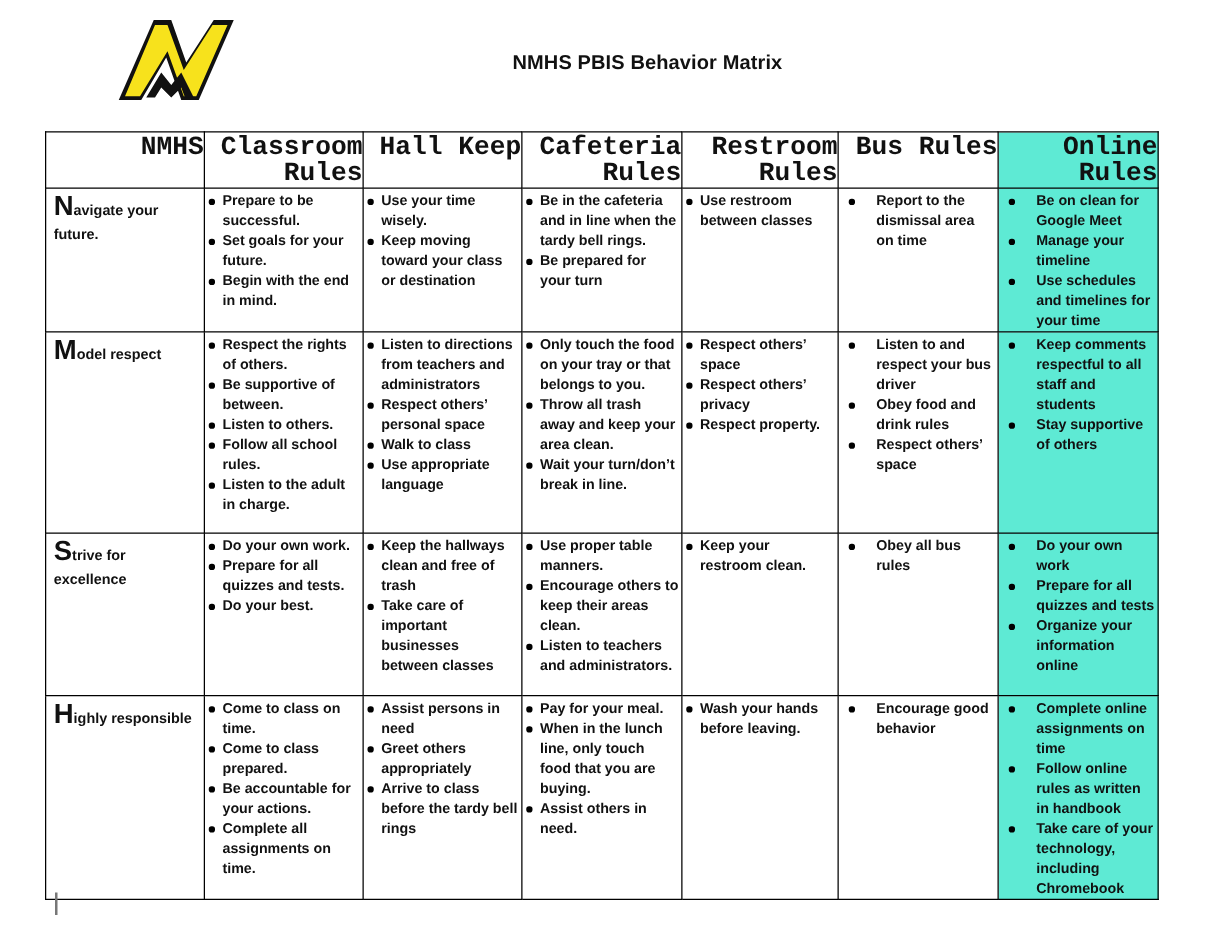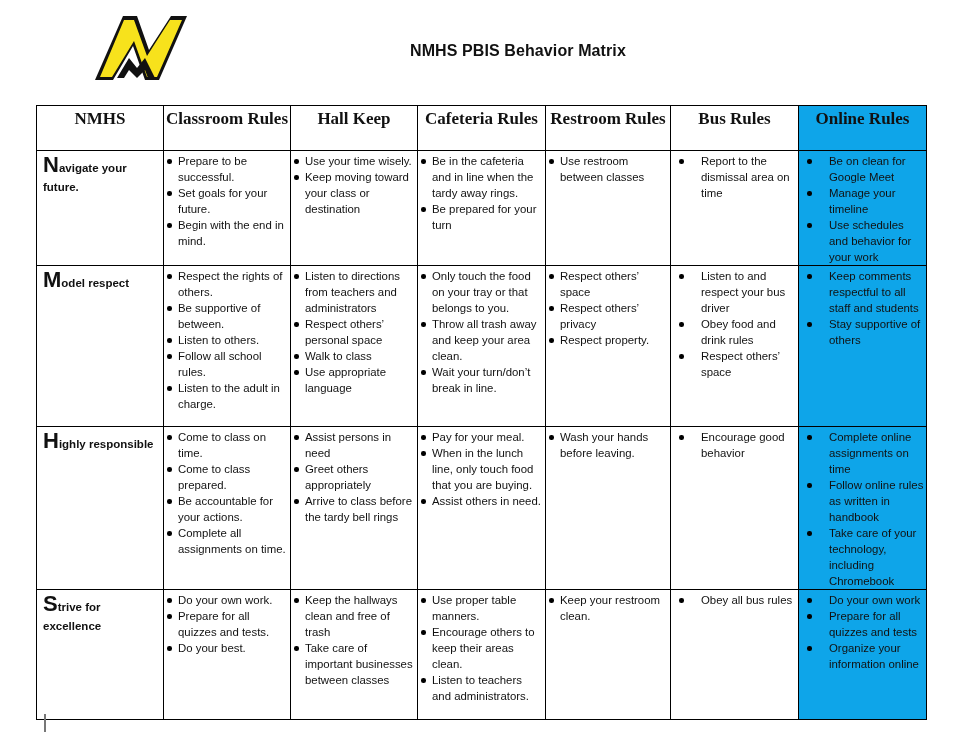--- a/index.html
+++ b/index.html
@@ -4,34 +4,34 @@
   <style>
     html, body { margin: 0; padding: 0; background: #ffffff; }
     body { width: 965px; height: 748px; position: relative; overflow: hidden;
            font-family: "DejaVu Sans", sans-serif; color: #111; }
     .logo { position: absolute; left: 93px; top: 14px; width: 96px; height: 70px; }
     .title { position: absolute; left: 410px; top: 42px; font-size: 16px; font-weight: bold;
              font-family: "Liberation Sans", sans-serif; letter-spacing: 0.1px; }
     table.matrix { position: absolute; left: 36px; top: 105px; width: 890px;
                    border-collapse: collapse; table-layout: fixed; }
     table.matrix td, table.matrix th { border: 1.5px solid #000; vertical-align: top; padding: 0; }
-    th { font-family: Liberation Serif, serif; font-weight: bold; font-size: 17px;
-         text-align: center; line-height: 21px; padding-top: 2px !important; height: 42px; }
-    th.online, td.online { background: #0ea5e9; }
+    th { font-family: Liberation Mono, monospace; font-weight: bold; font-size: 21px;
+         text-align: right; line-height: 21px; padding-top: 2px !important; height: 42px; }
+    th.online, td.online { background: #5eead4; }
     td.rowhead { padding: 4px 4px 0 6px !important; font-family: Liberation Sans, sans-serif;
                  font-weight: bold; font-size: 11.5px; line-height: 19px; }
     td.rowhead .big { font-size: 22px; line-height: 20px; }
     ul { margin: 0; padding: 0 2px 0 14px; list-style: none;
          font-family: "Liberation Sans", sans-serif; font-size: 11.4px; line-height: 16px; }
     li { position: relative; }
     li::before { content: ""; position: absolute; left: -11px; top: 6px; width: 4.5px; height: 4.5px;
                  background: #000; border-radius: 50%; }
     ul.wide { padding-left: 30px; }
     ul.wide li::before { left: -22px; }
-    td.cell { padding-top: 2px !important; }
+    td.cell { padding-top: 2px !important; font-weight: bold; }
     .cursor { position: absolute; left: 44px; top: 714px; width: 2px; height: 18px; background: #777; }
   </style>
 </head>
 <body>
 
 <div class="logo">
   <svg width="96" height="70" viewBox="0 0 96 70">
     <polygon points="2,66 30,2 44,2 56,36 78,2 94,2 66,66 52,66 40,32 20,66" fill="#111"></polygon>
     <polygon points="7,63 31,6 41,6 54,42 77,6 89,6 64,63 54,63 41,27 19,63" fill="#f7e21c"></polygon>
     <polygon points="24,64 36,44 44,54 52,44 62,64 55,64 52,56 44,64 36,56 31,64" fill="#111"></polygon>
@@ -71,39 +71,39 @@
           </ul>
         </td>
         <td class="cell">
           <ul>
             <li>Use your time wisely.</li>
             <li>Keep moving toward your class or destination</li>
           </ul>
         </td>
         <td class="cell">
           <ul>
-            <li>Be in the cafeteria and in line when the tardy away rings.</li>
+            <li>Be in the cafeteria and in line when the tardy bell rings.</li>
             <li>Be prepared for your turn</li>
           </ul>
         </td>
         <td class="cell">
           <ul>
             <li>Use restroom between classes</li>
           </ul>
         </td>
         <td class="cell">
           <ul class="wide">
             <li>Report to the dismissal area on time</li>
           </ul>
         </td>
         <td class="cell online">
           <ul class="wide">
             <li>Be on clean for Google Meet</li>
             <li>Manage your timeline</li>
-            <li>Use schedules and behavior for your work</li>
+            <li>Use schedules and timelines for your time</li>
           </ul>
         </td>
       </tr>
       <tr style="height: 161px;">
         <td class="rowhead"><span class="big">M</span><span>odel respect</span></td>
         <td class="cell">
           <ul>
             <li>Respect the rights of others.</li>
             <li>Be supportive of between.</li>
             <li>Listen to others.</li>
@@ -140,20 +140,60 @@
             <li>Respect others’ space</li>
           </ul>
         </td>
         <td class="cell online">
           <ul class="wide">
             <li>Keep comments respectful to all staff and students</li>
             <li>Stay supportive of others</li>
           </ul>
         </td>
       </tr>
+      <tr style="height: 130px;">
+        <td class="rowhead"><span class="big">S</span><span>trive for excellence</span></td>
+        <td class="cell">
+          <ul>
+            <li>Do your own work.</li>
+            <li>Prepare for all quizzes and tests.</li>
+            <li>Do your best.</li>
+          </ul>
+        </td>
+        <td class="cell">
+          <ul>
+            <li>Keep the hallways clean and free of trash</li>
+            <li>Take care of important businesses between classes</li>
+          </ul>
+        </td>
+        <td class="cell">
+          <ul>
+            <li>Use proper table manners.</li>
+            <li>Encourage others to keep their areas clean.</li>
+            <li>Listen to teachers and administrators.</li>
+          </ul>
+        </td>
+        <td class="cell">
+          <ul>
+            <li>Keep your restroom clean.</li>
+          </ul>
+        </td>
+        <td class="cell">
+          <ul class="wide">
+            <li>Obey all bus rules</li>
+          </ul>
+        </td>
+        <td class="cell online">
+          <ul class="wide">
+            <li>Do your own work</li>
+            <li>Prepare for all quizzes and tests</li>
+            <li>Organize your information online</li>
+          </ul>
+        </td>
+      </tr>
       <tr style="height: 161px;">
         <td class="rowhead"><span class="big">H</span><span>ighly responsible</span></td>
         <td class="cell">
           <ul>
             <li>Come to class on time.</li>
             <li>Come to class prepared.</li>
             <li>Be accountable for your actions.</li>
             <li>Complete all assignments on time.</li>
           </ul>
         </td>
@@ -182,56 +222,16 @@
           </ul>
         </td>
         <td class="cell online">
           <ul class="wide">
             <li>Complete online assignments on time</li>
             <li>Follow online rules as written in handbook</li>
             <li>Take care of your technology, including Chromebook</li>
           </ul>
         </td>
       </tr>
-      <tr style="height: 130px;">
-        <td class="rowhead"><span class="big">S</span><span>trive for excellence</span></td>
-        <td class="cell">
-          <ul>
-            <li>Do your own work.</li>
-            <li>Prepare for all quizzes and tests.</li>
-            <li>Do your best.</li>
-          </ul>
-        </td>
-        <td class="cell">
-          <ul>
-            <li>Keep the hallways clean and free of trash</li>
-            <li>Take care of important businesses between classes</li>
-          </ul>
-        </td>
-        <td class="cell">
-          <ul>
-            <li>Use proper table manners.</li>
-            <li>Encourage others to keep their areas clean.</li>
-            <li>Listen to teachers and administrators.</li>
-          </ul>
-        </td>
-        <td class="cell">
-          <ul>
-            <li>Keep your restroom clean.</li>
-          </ul>
-        </td>
-        <td class="cell">
-          <ul class="wide">
-            <li>Obey all bus rules</li>
-          </ul>
-        </td>
-        <td class="cell online">
-          <ul class="wide">
-            <li>Do your own work</li>
-            <li>Prepare for all quizzes and tests</li>
-            <li>Organize your information online</li>
-          </ul>
-        </td>
-      </tr>
     </tbody>
 </table>
 
 <div class="cursor"></div>
 
 </body></html>

